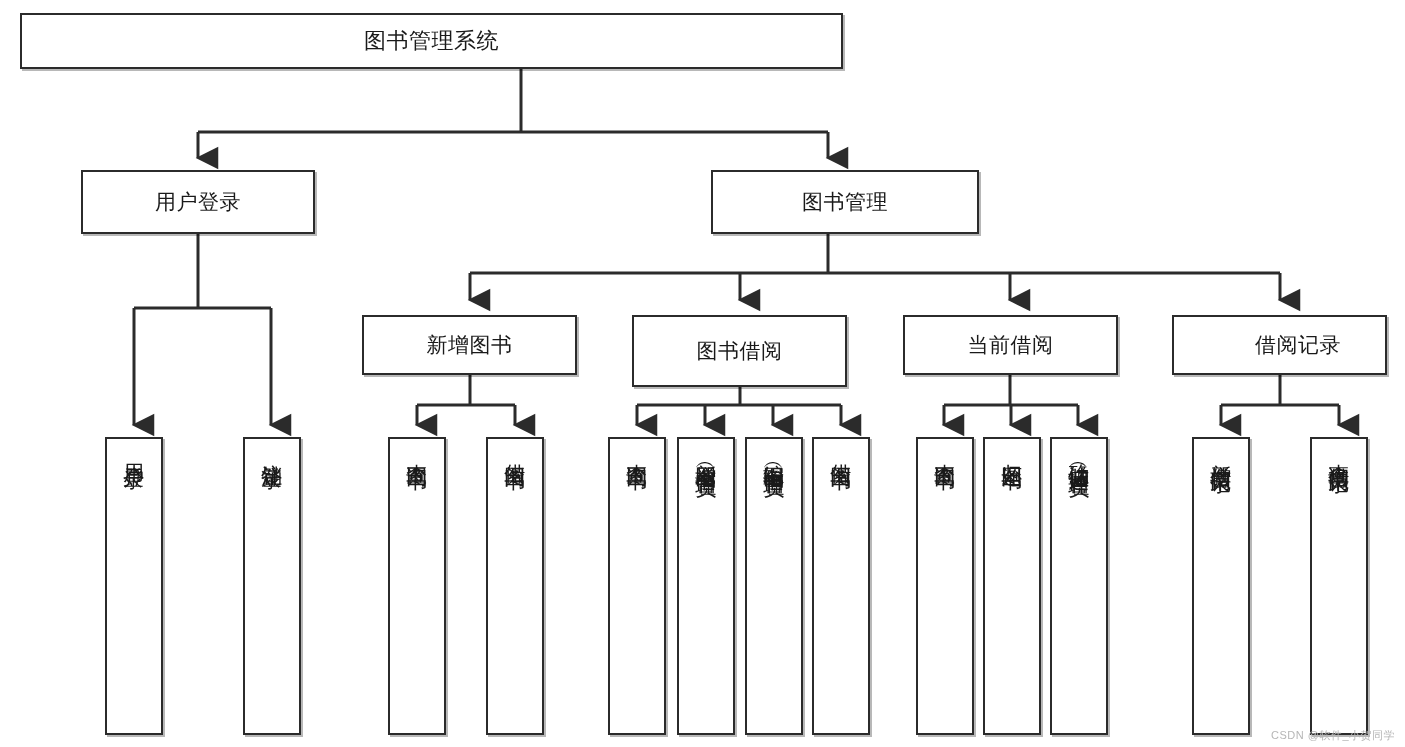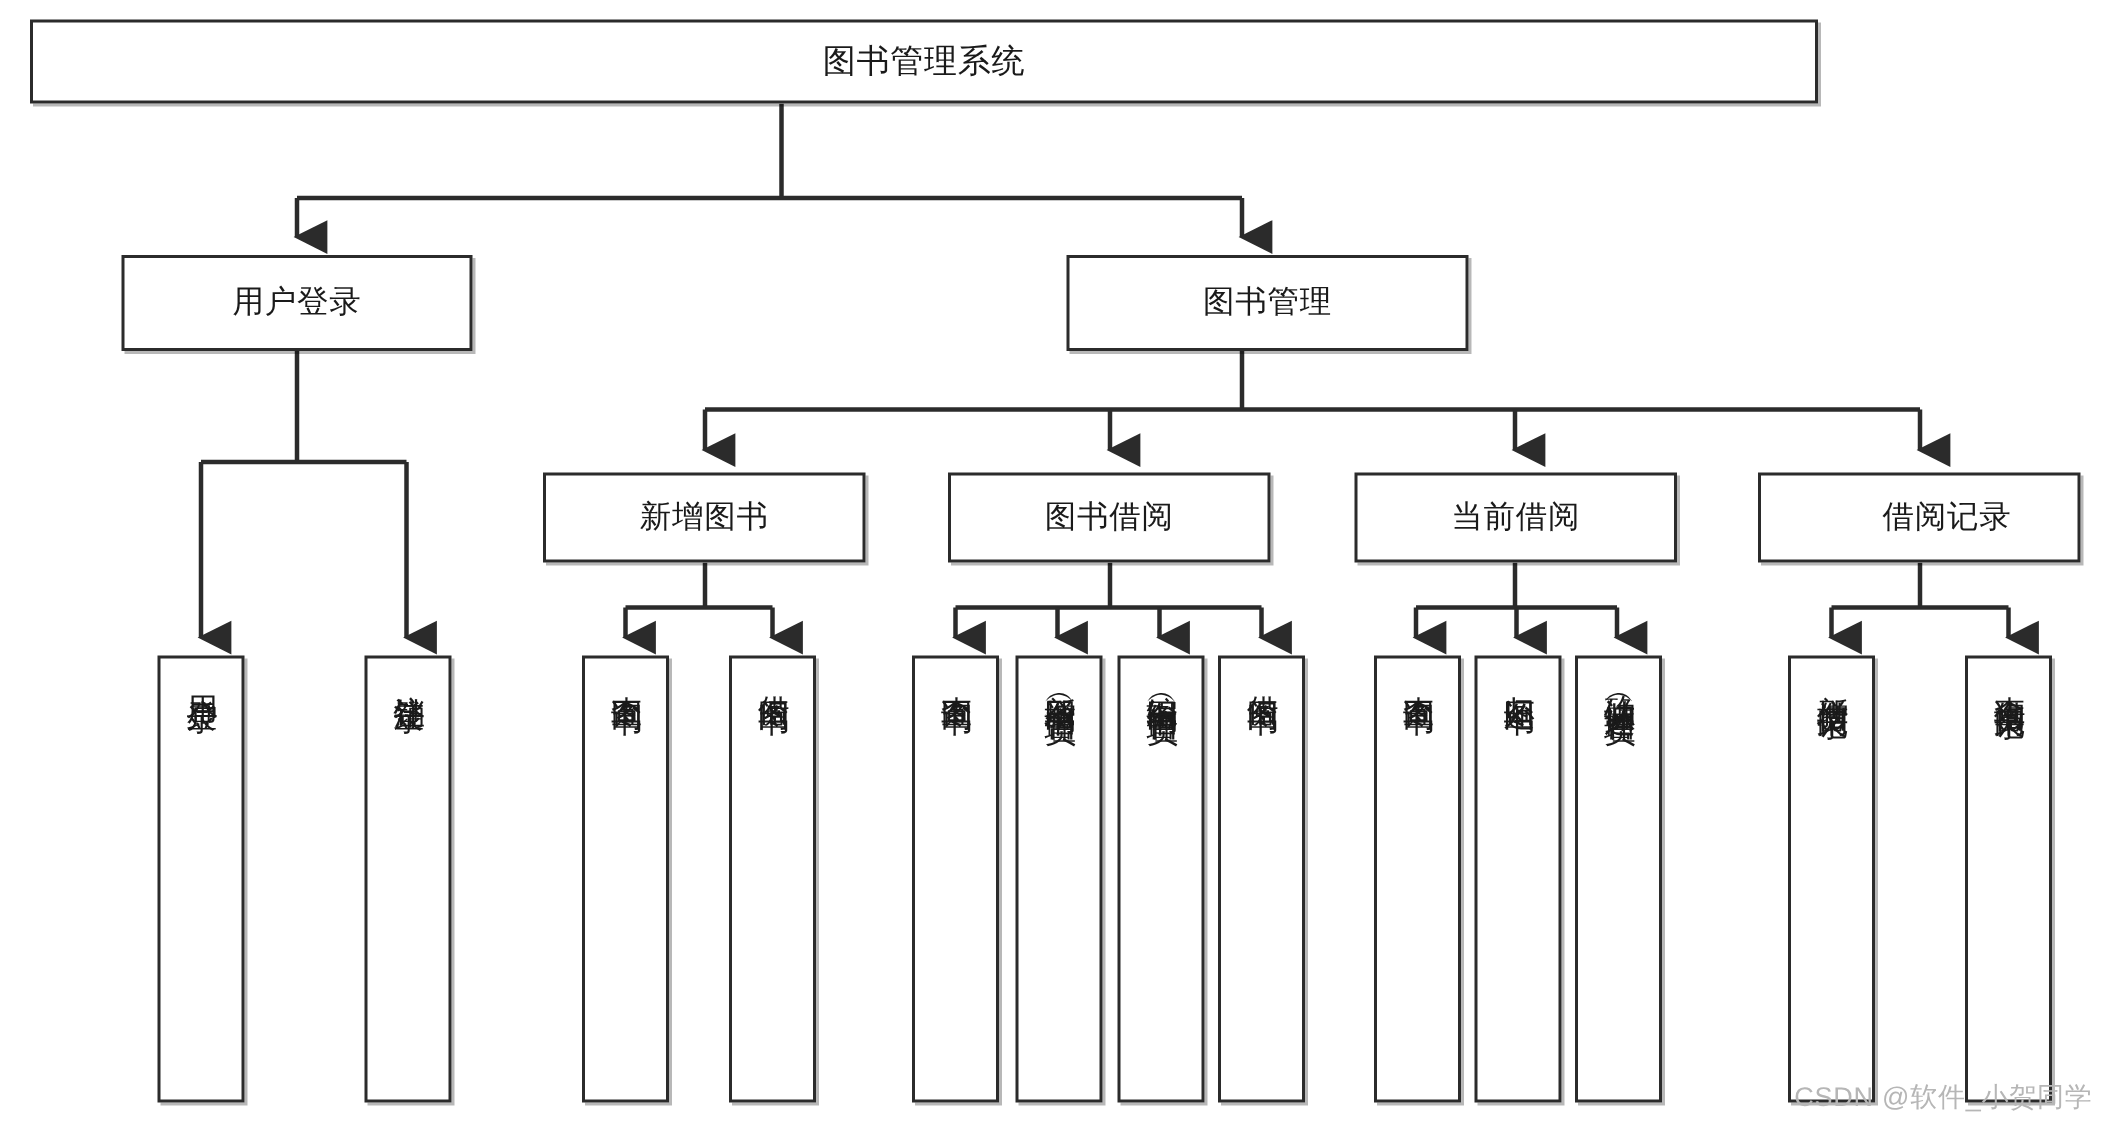--- a/index.html
+++ b/index.html
@@ -61,21 +61,21 @@
     font-size: 21px;
     line-height: 1.32;
     letter-spacing: 2px;
     white-space: nowrap;
     transform: none;
   }
   .watermark {
     position: absolute;
     right: 10px;
     bottom: 4px;
-    font-size: 18px;
+    font-size: 11px;
     color: #b6b6b6;
     letter-spacing: 0.5px;
     white-space: nowrap;
     user-select: none;
   }
 </style>
 </head>
 <body>
 
 <div id="canvas">
@@ -123,35 +123,35 @@
       <path d="M 1011 405 L 1011 425" marker-end="url(#arrow)"></path>
       <path d="M 1078 405 L 1078 425" marker-end="url(#arrow)"></path>
 
       <path d="M 1280 375 L 1280 405"></path>
       <path d="M 1221 405 L 1339 405"></path>
       <path d="M 1221 405 L 1221 425" marker-end="url(#arrow)"></path>
       <path d="M 1339 405 L 1339 425" marker-end="url(#arrow)"></path>
     </g>
   </svg>
 
-  <div class="node horiz root" style="left:20px; top:13px; width:1192px; height:56px;">
+  <div class="node horiz root" style="left:20px; top:13px; width:823px; height:56px;">
     <span class="label">图书管理系统</span>
   </div>
 
   <div class="node horiz" style="left:81px; top:170px; width:234px; height:64px;">
     <span class="label">用户登录</span>
   </div>
   <div class="node horiz" style="left:711px; top:170px; width:268px; height:64px;">
     <span class="label">图书管理</span>
   </div>
 
   <div class="node horiz" style="left:362px; top:315px; width:215px; height:60px;">
     <span class="label">新增图书</span>
   </div>
-  <div class="node horiz" style="left:632px; top:315px; width:215px; height:60px;">
+  <div class="node horiz" style="left:632px; top:315px; width:215px; height:72px;">
     <span class="label">图书借阅</span>
   </div>
   <div class="node horiz" style="left:903px; top:315px; width:215px; height:60px;">
     <span class="label">当前借阅</span>
   </div>
   <div class="node horiz" style="left:1172px; top:315px; width:215px; height:60px;padding-left:37px;">
     <span class="label">借阅记录</span>
   </div>
 
   <div class="node vert" style="left:105px; top:437px; width:58px; height:298px;">

